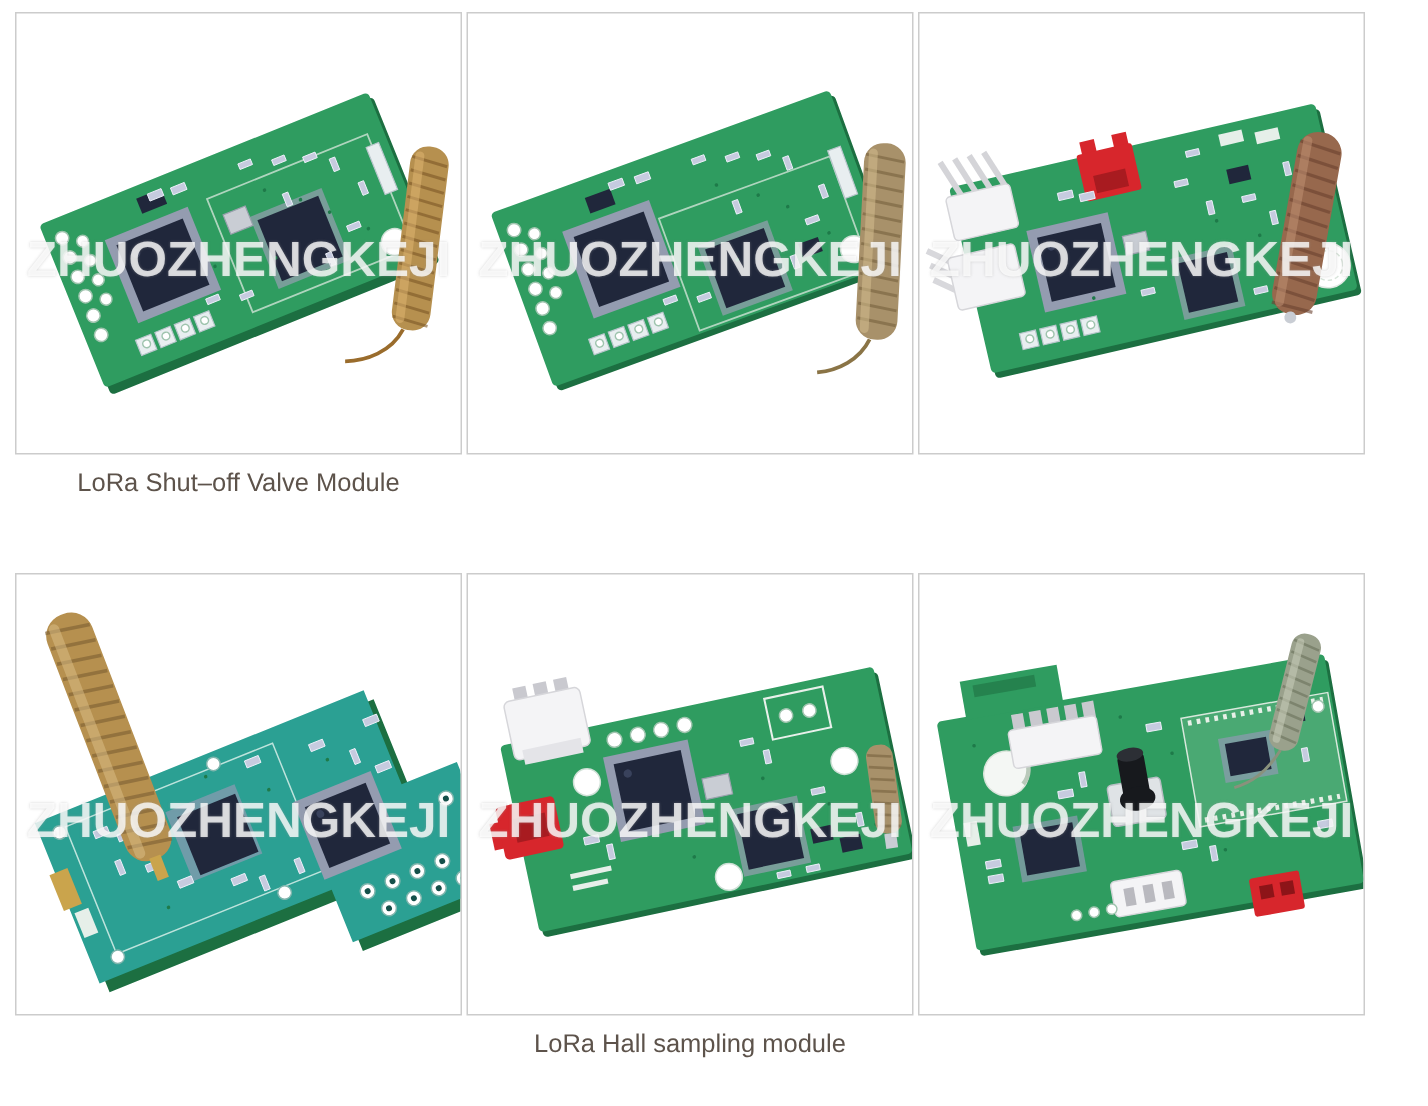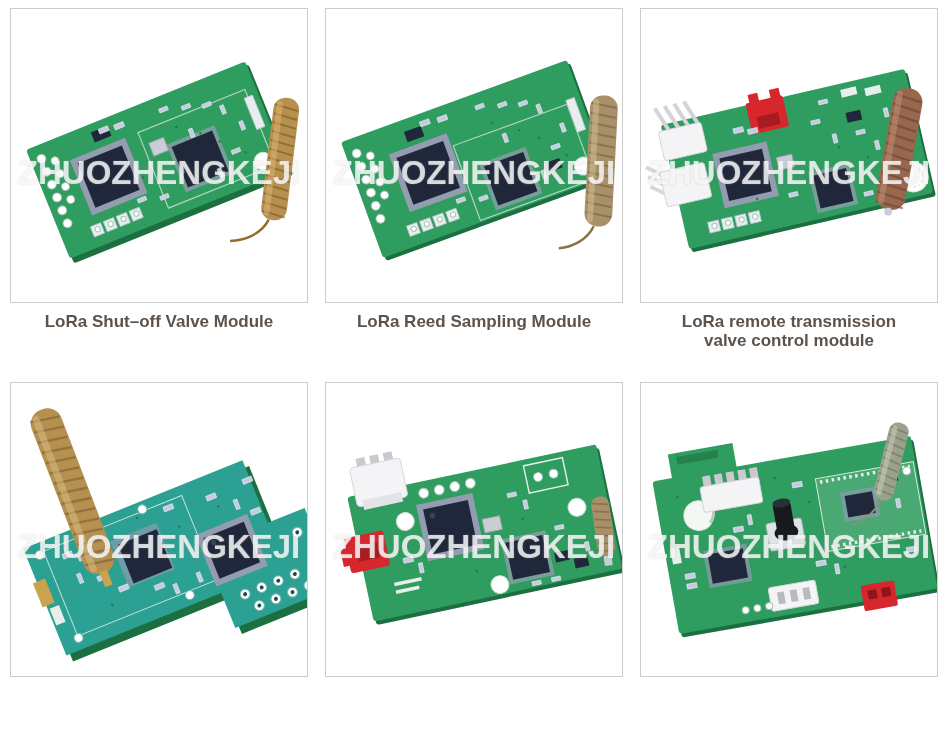--- a/index.html
+++ b/index.html
@@ -1,21 +1,21 @@
 <!DOCTYPE html>
 <html><head>
 <meta charset="utf-8">
 <style>
   html,body{margin:0;padding:0;background:#ffffff;}
   body{width:952px;height:737px;overflow:hidden;font-family:"Liberation Sans",sans-serif;}
-  .grid{display:grid;grid-template-columns:repeat(3,298px);column-gap:17px;padding:8px 0 0 10px;}
+  .grid{display:grid;grid-template-columns:repeat(3,298px);column-gap:3px;padding:8px 0 0 10px;}
   .tile{display:flex;flex-direction:column;}
   .imgbox{position:relative;height:293px;border:1px solid #cccccc;background:#ffffff;overflow:hidden;}
   .photo{position:absolute;left:0;top:0;width:100%;height:100%;}
-  .cap{box-sizing:border-box;text-align:center;font-weight:700;font-size:17px;line-height:19px;
+  .cap{box-sizing:border-box;text-align:center;font-weight:400;font-size:17px;line-height:19px;
        color:#5d534b;padding-top:9px;}
   .cap .inner{max-width:258px;margin:0 auto;}
   .row1 .cap{height:79px;}
   .row2 .cap{height:60px;}
   .wm{position:absolute;left:0;right:0;top:56%;transform:translateY(-50%);
       text-align:center;font-weight:700;font-size:33px;letter-spacing:0;
       color:rgba(255,255,255,0.78);text-shadow:0 0 2px rgba(160,160,160,0.45);
       pointer-events:none;white-space:nowrap;}
   
   .hole{fill:#ffffff;stroke:#9fc4ae;stroke-width:1;}
@@ -191,23 +191,20 @@
             <line x1="-13" y1="22" x2="13" y2="26"></line>
               <line x1="-13" y1="32" x2="13" y2="36"></line>
             <line x1="-13" y1="42" x2="13" y2="46"></line>
               <line x1="-13" y1="52" x2="13" y2="56"></line>
           </g>
           <rect x="-11" y="-62" width="6" height="124" rx="3" fill="#d4bd8e" opacity="0.55"></rect>
         </g>
       </svg>
       <div class="wm">ZHUOZHENGKEJI</div>
     </div>
-    <div class="cap">
-        <div class="inner">LoRa Reed Sampling Module</div>
-      </div>
   </div>
 
   <div class="tile row1">
     <div class="imgbox">
       <svg class="photo" viewBox="0 0 298 293">
         <g transform="translate(157,150) rotate(-13)">
           <rect x="-124" y="-60" width="252" height="128" rx="3" fill="#1c6f41"></rect>
           <rect x="-126" y="-64" width="252" height="128" rx="3" fill="#2f9c60"></rect>
           <g>
             <line x1="-118" y1="-54" x2="-128" y2="-82" stroke="#d4d4d8" stroke-width="4"></line>
@@ -284,23 +281,20 @@
               <line x1="-14" y1="36" x2="14" y2="40"></line>
             <line x1="-14" y1="46" x2="14" y2="50"></line>
               <line x1="-14" y1="56" x2="14" y2="58"></line>
           </g>
           <rect x="-12" y="-58" width="6" height="116" rx="3" fill="#bf8f72" opacity="0.55"></rect>
           <circle cx="0" cy="64" r="4" fill="#c9cdd4"></circle>
         </g>
       </svg>
       <div class="wm">ZHUOZHENGKEJI</div>
     </div>
-    <div class="cap">
-        <div class="inner">LoRa remote transmission valve control module</div>
-      </div>
   </div>
 
   <div class="tile row2">
     <div class="imgbox">
       <svg class="photo" viewBox="0 0 298 293">
         <g transform="translate(162,168) rotate(-22)">
           <path d="M-136,-54 L102,-54 L102,14 L142,14 L142,100 L32,100 L32,62 L-136,62 Z" transform="translate(2,4)" fill="#1c6f41"></path>
           <path d="M-138,-58 L100,-58 L100,10 L140,10 L140,96 L30,96 L30,58 L-138,58 Z" fill="#2ba093"></path>
           <rect x="-120" y="-48" width="150" height="92" fill="none" stroke="#d7efe9" stroke-width="1" opacity="0.85"></rect>
           <rect x="-142" y="-22" width="13" height="26" fill="#caa44c"></rect>
@@ -452,20 +446,23 @@
               <line x1="-8" y1="8" x2="8" y2="11"></line>
                 <line x1="-8" y1="16" x2="8" y2="19"></line>
               <line x1="-8" y1="24" x2="8" y2="26"></line>
             </g>
             <rect x="-4" y="30" width="8" height="10" fill="#c9cdd4"></rect>
           </g>
         </g>
       </svg>
       <div class="wm">ZHUOZHENGKEJI</div>
     </div>
+    <div class="cap">
+        <div class="inner">LoRa Hall sampling module</div>
+      </div>
   </div>
 
   <div class="tile row2">
     <div class="imgbox">
       <svg class="photo" viewBox="0 0 298 293">
         <g transform="translate(155,152) rotate(-10)">
           <rect x="-130" y="-74" width="264" height="156" rx="3" fill="#1c6f41"></rect>
           <rect x="-132" y="-78" width="264" height="156" rx="3" fill="#2f9c60"></rect>
           <g>
             <rect x="-112" y="-102" width="66" height="26" fill="#2f9c60"></rect>

